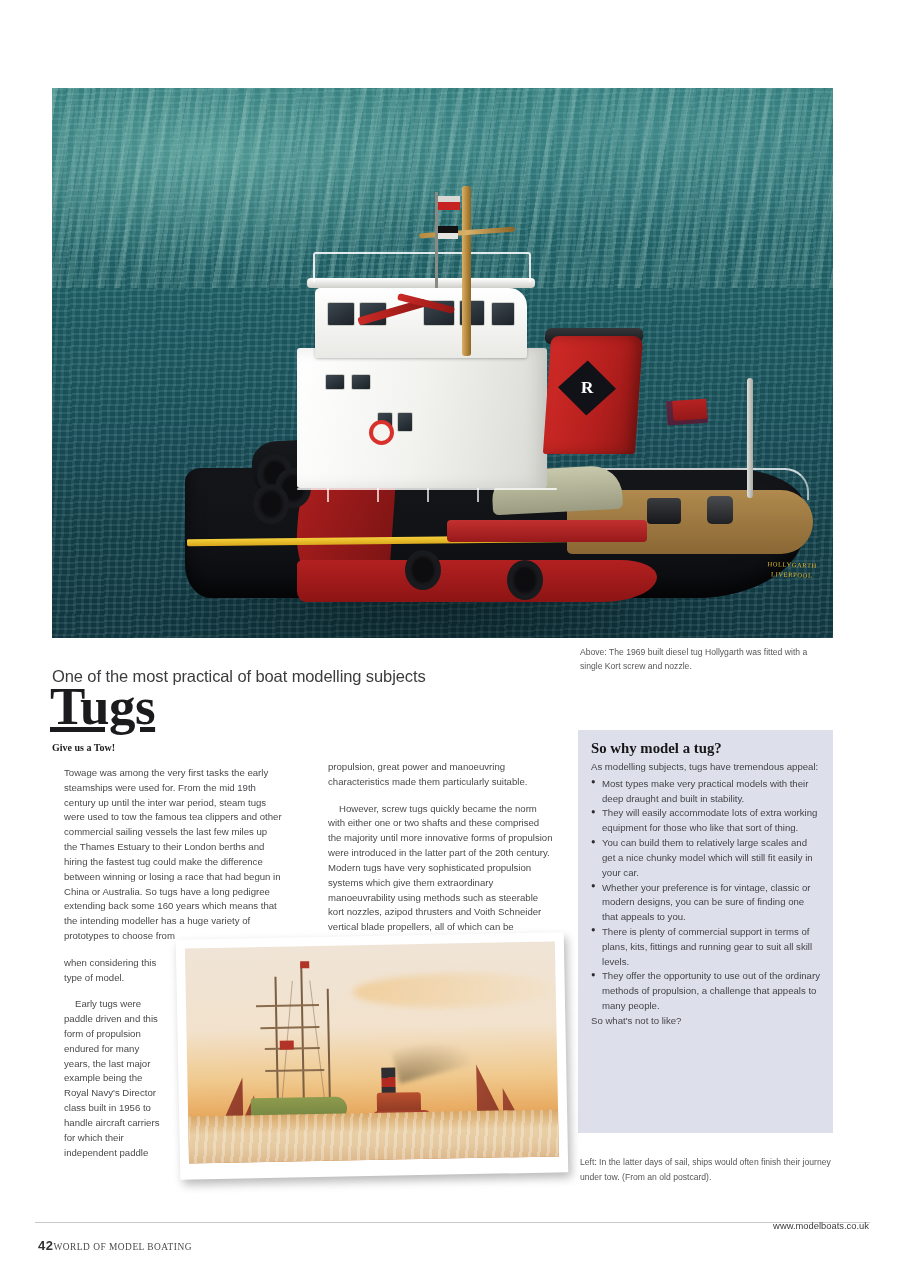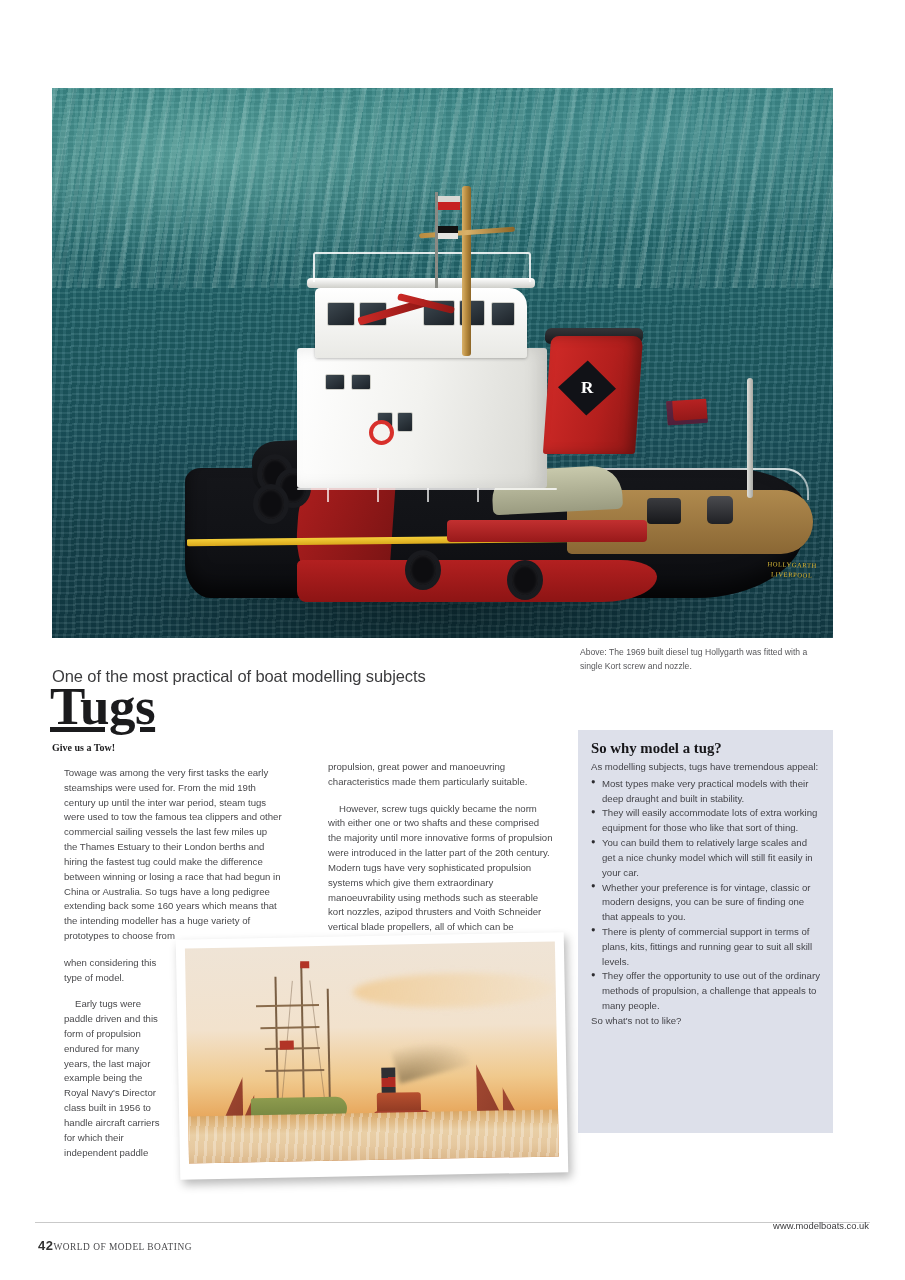--- a/index.html
+++ b/index.html
@@ -469,20 +469,21 @@
       <div class="pc-tug-hull"></div>
 
       <div class="pc-sail right1"></div>
       <div class="pc-sail right2"></div>
       <div class="pc-pier"></div>
 
       <div class="pc-water"></div>
     </div>
   </figure>
 
+  <div class="cap-bottom">Left: In the latter days of sail, ships would often finish their journey under tow. (From an old postcard).</div>
 
   <div class="rule"></div>
   <div class="foot-left">
     <b>42</b><span>WORLD OF MODEL BOATING</span>
   </div>
   <div class="foot-right">www.modelboats.co.uk</div>
 
 </div>
 
 </body></html>

